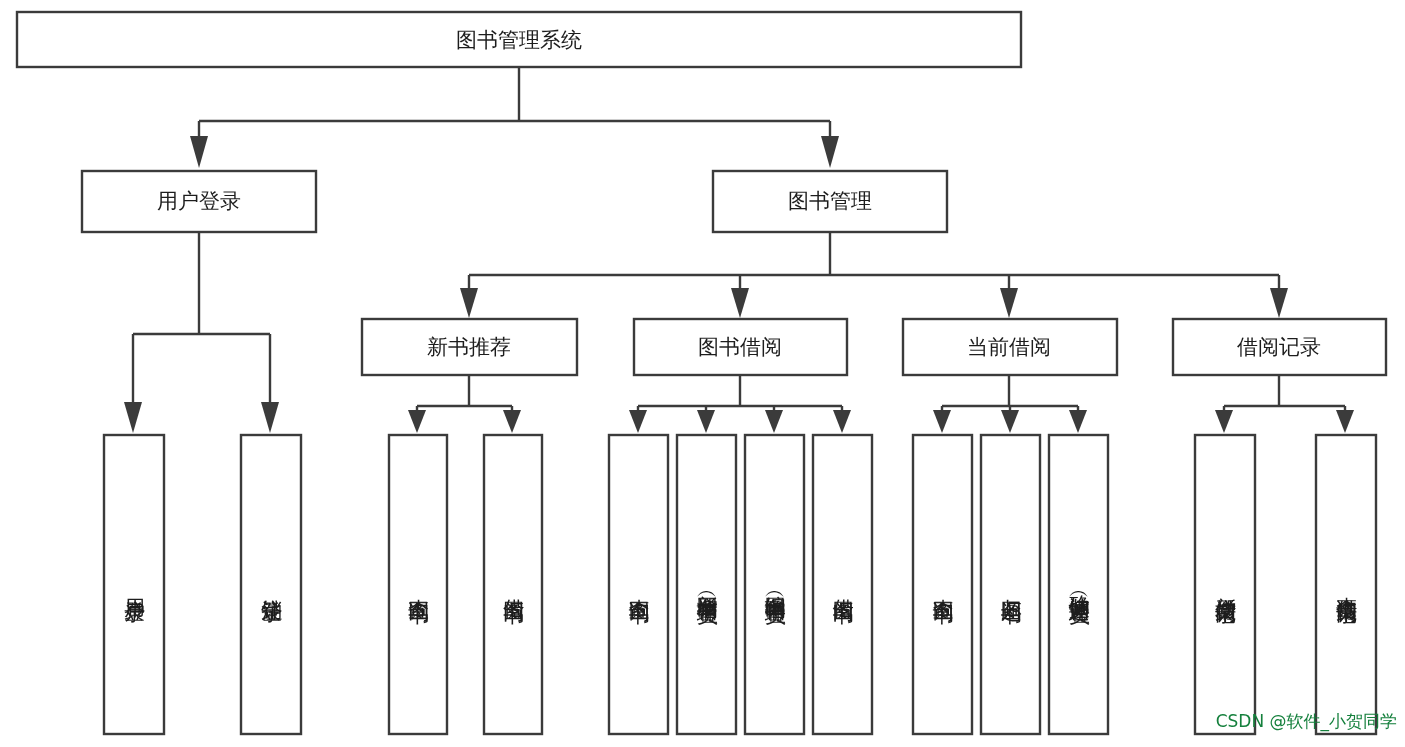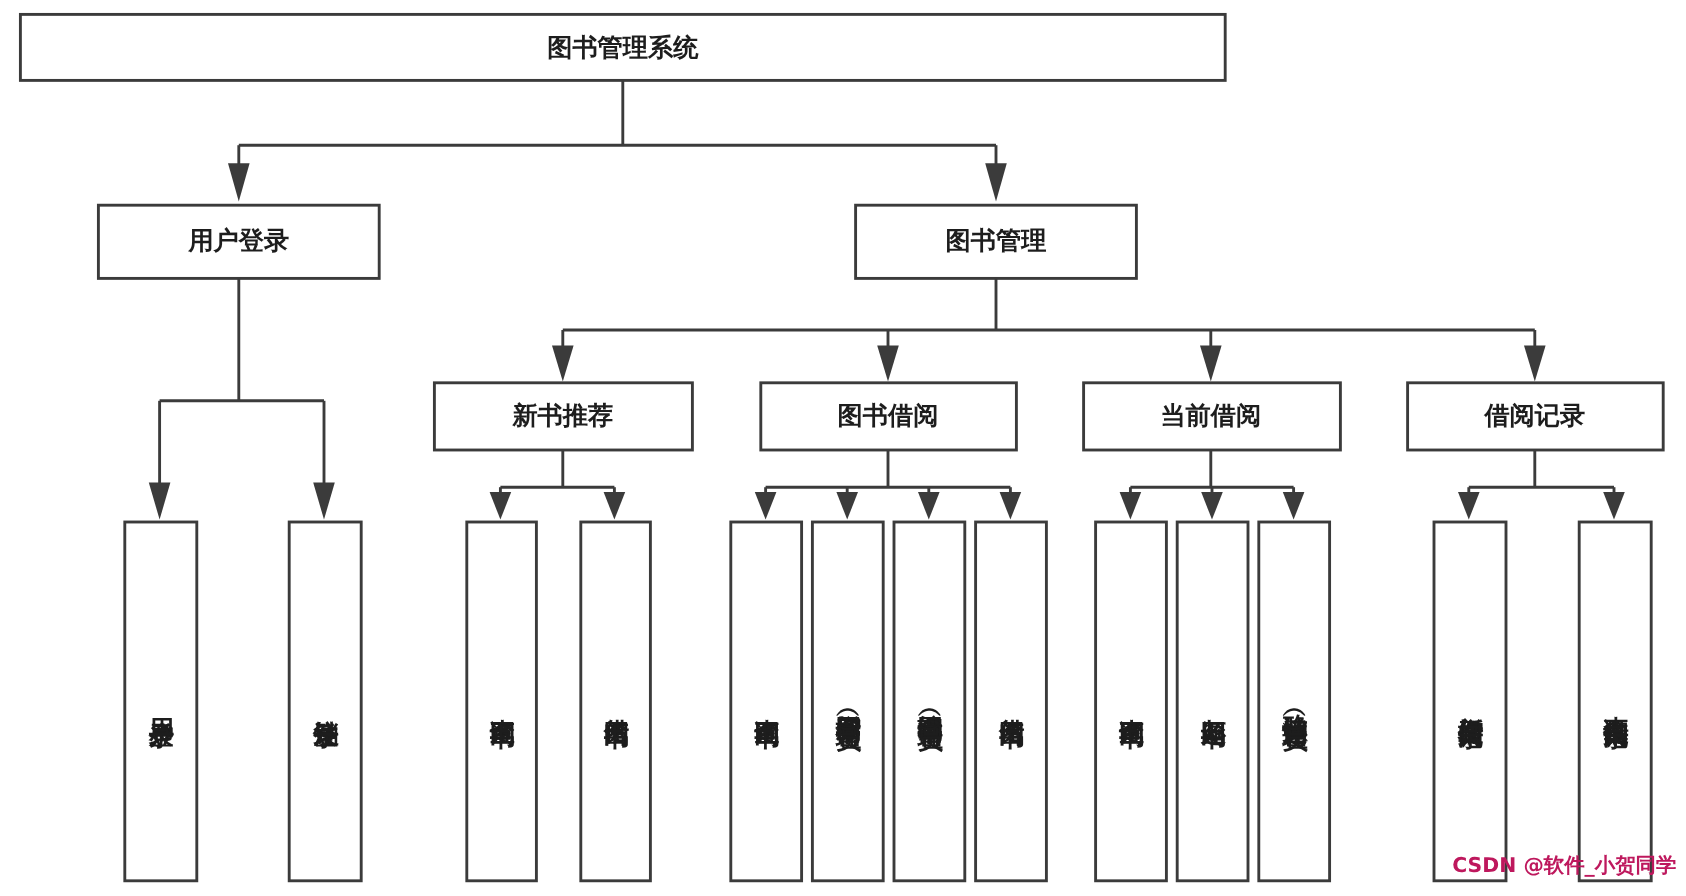--- a/index.html
+++ b/index.html
@@ -9,21 +9,20 @@
   }
   body {
     font-family: "DejaVu Sans", "Liberation Sans", sans-serif;
   }
   #diagram-root {
     position: relative;
     width: 1405px;
     height: 739px;
     background: #ffffff;
     overflow: hidden;
-    font-weight: bold;
   }
   svg#diagram-svg {
     position: absolute;
     left: 0;
     top: 0;
     width: 1405px;
     height: 747px;
   }
   .node-box {
     fill: #ffffff;
@@ -62,21 +61,21 @@
     text-align: center;
     white-space: nowrap;
     pointer-events: none;
   }
   .watermark {
     position: absolute;
     right: 8px;
     bottom: 6px;
     font-family: "DejaVu Sans", "Liberation Sans", sans-serif;
     font-size: 17px;
-    color: #be185d;
+    color: #15803d;
     white-space: nowrap;
   }
 </style>
 </head>
 <body>
 
 <div id="diagram-root">
 
   <svg id="diagram-svg" viewBox="0 0 1405 747">
 

